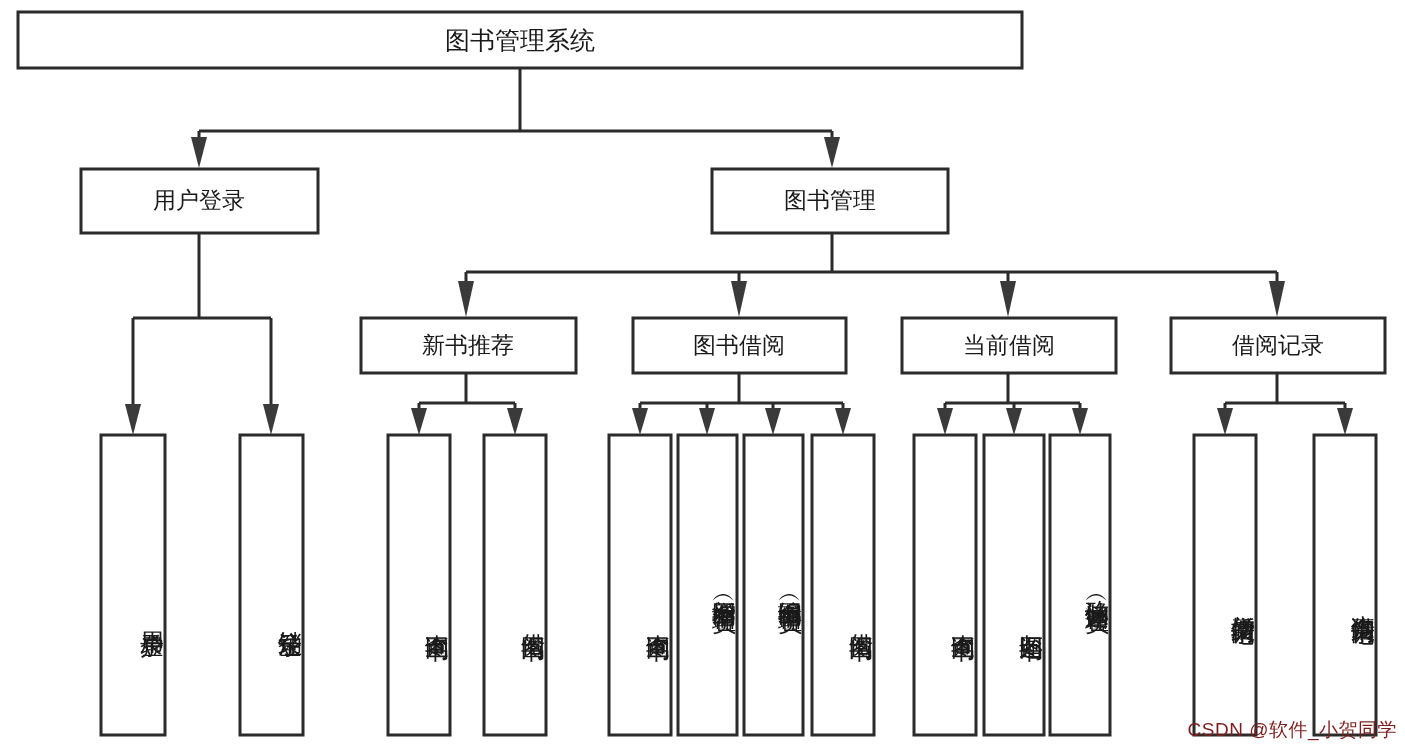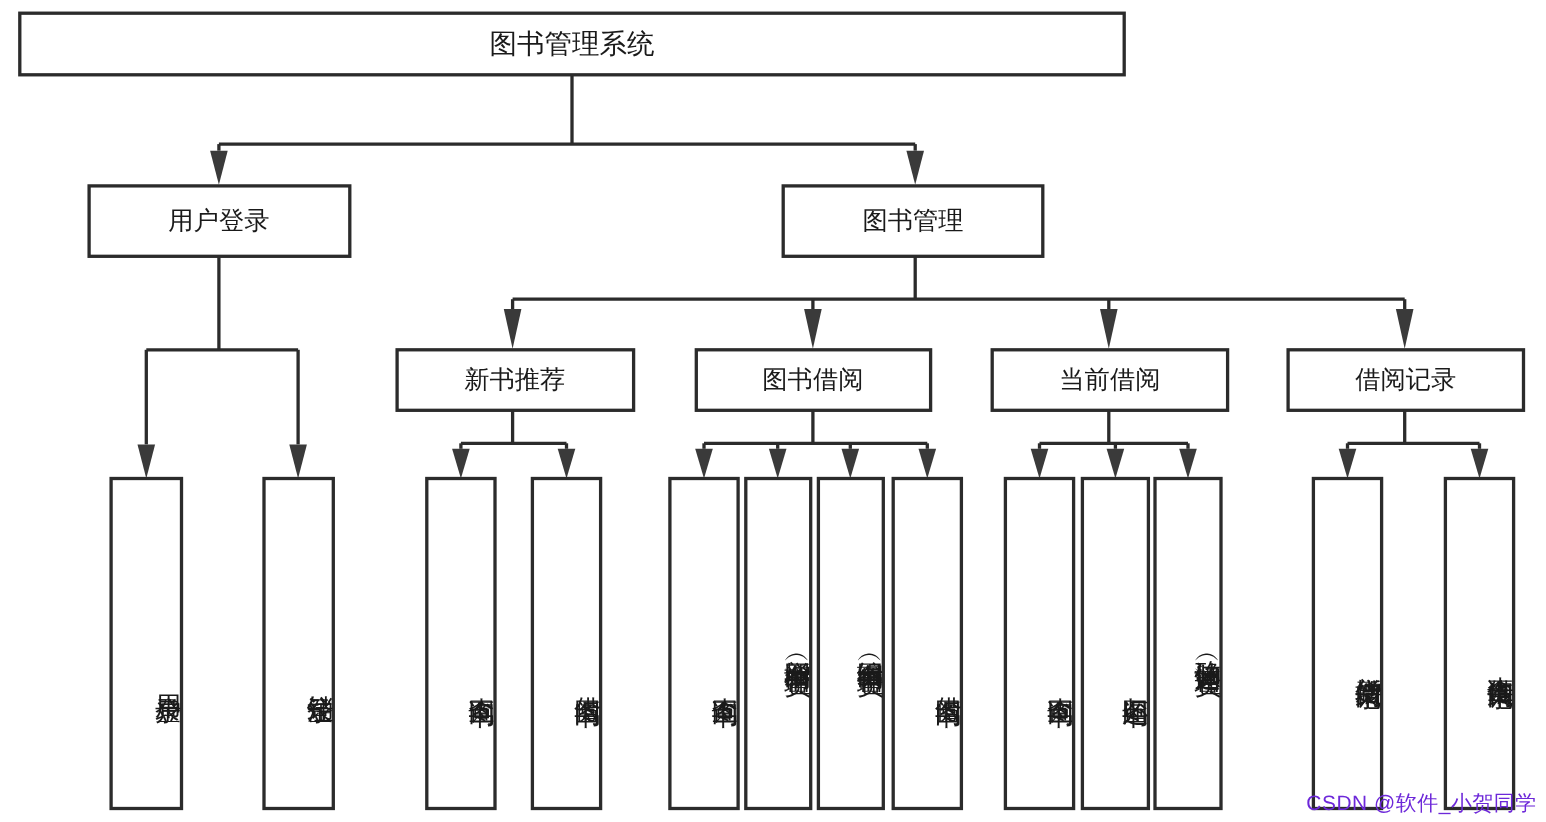--- a/index.html
+++ b/index.html
@@ -64,21 +64,21 @@
     letter-spacing: 1.5px;
     white-space: nowrap;
     pointer-events: none;
   }
   .watermark {
     position: absolute;
     right: 8px;
     bottom: 4px;
     font-family: "Liberation Sans", "DejaVu Sans", sans-serif;
     font-size: 19px;
-    color: #6d28d9;
+    color: #7f1d1d;
     letter-spacing: 0.5px;
     user-select: none;
   }
 </style>
 </head>
 <body>
 
 <div id="diagram-root">
 
   <svg class="diagram-canvas" viewBox="0 0 1405 747">

